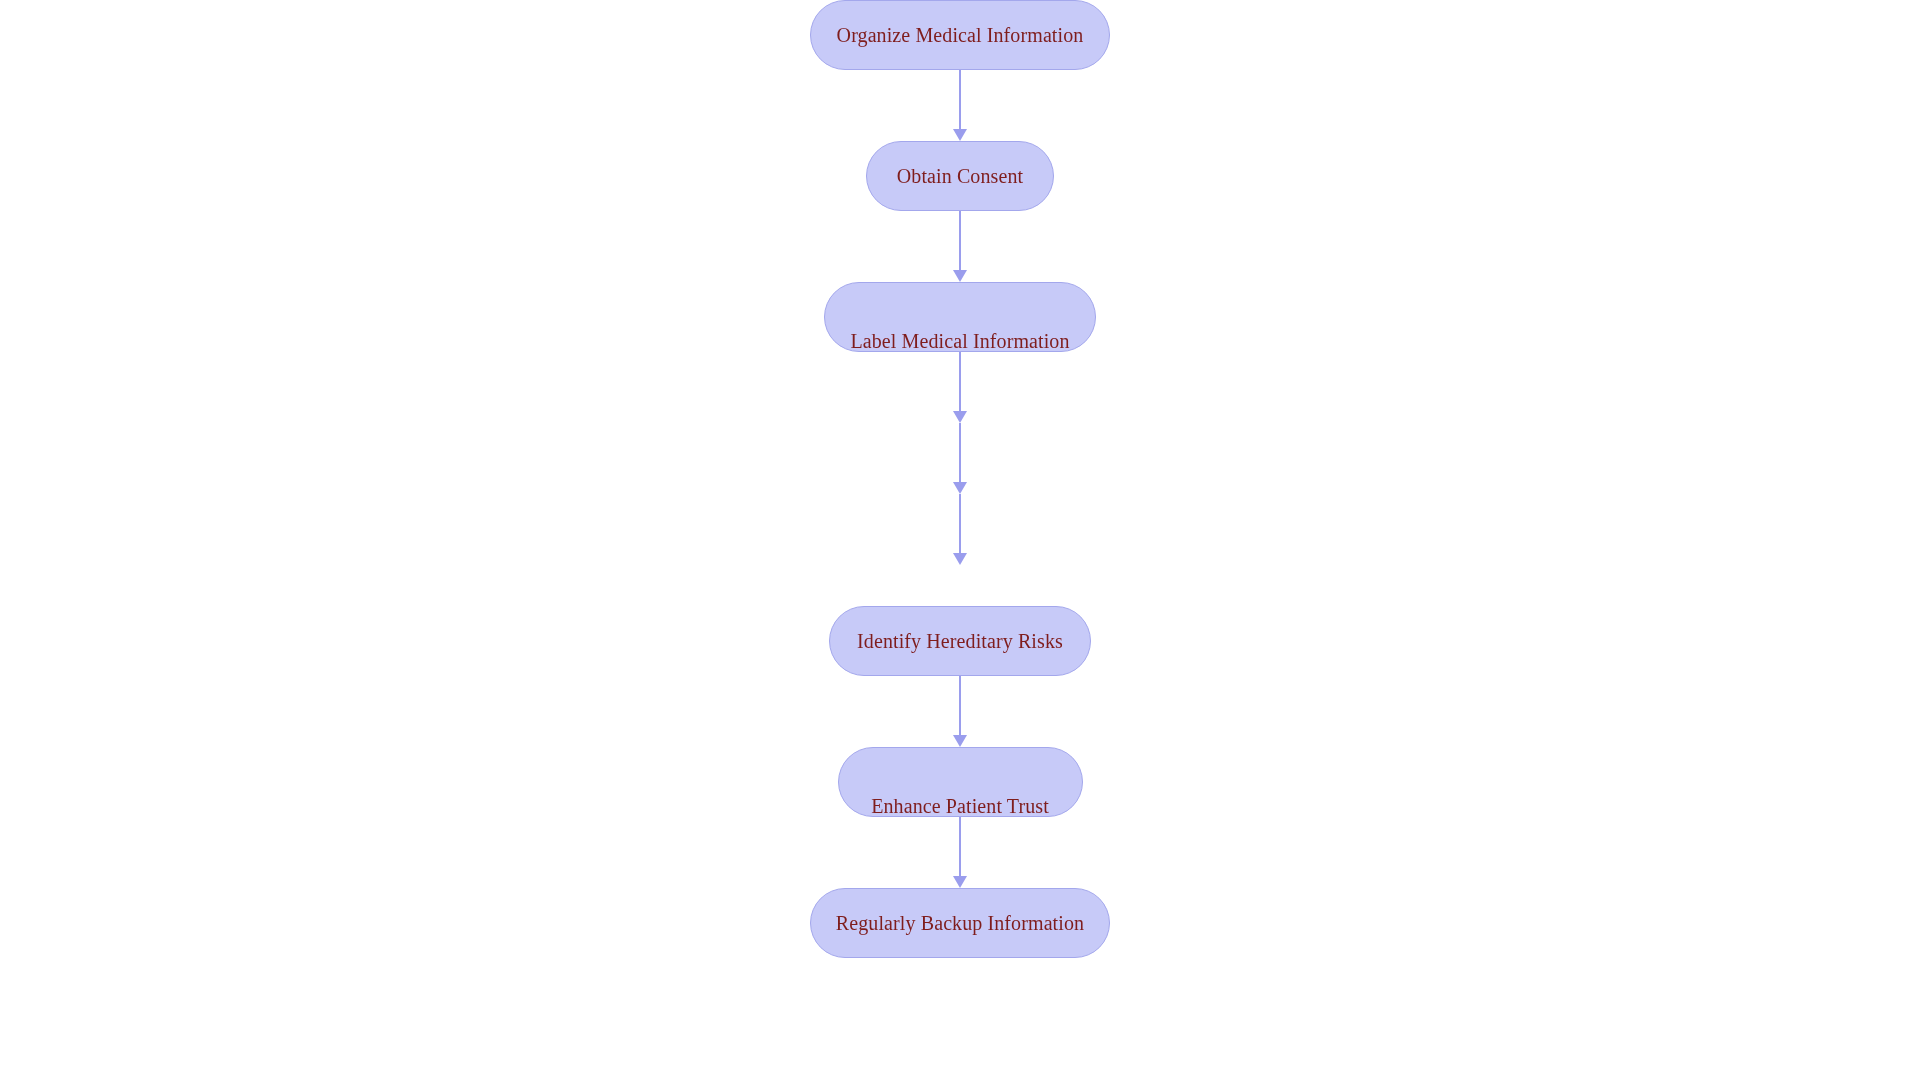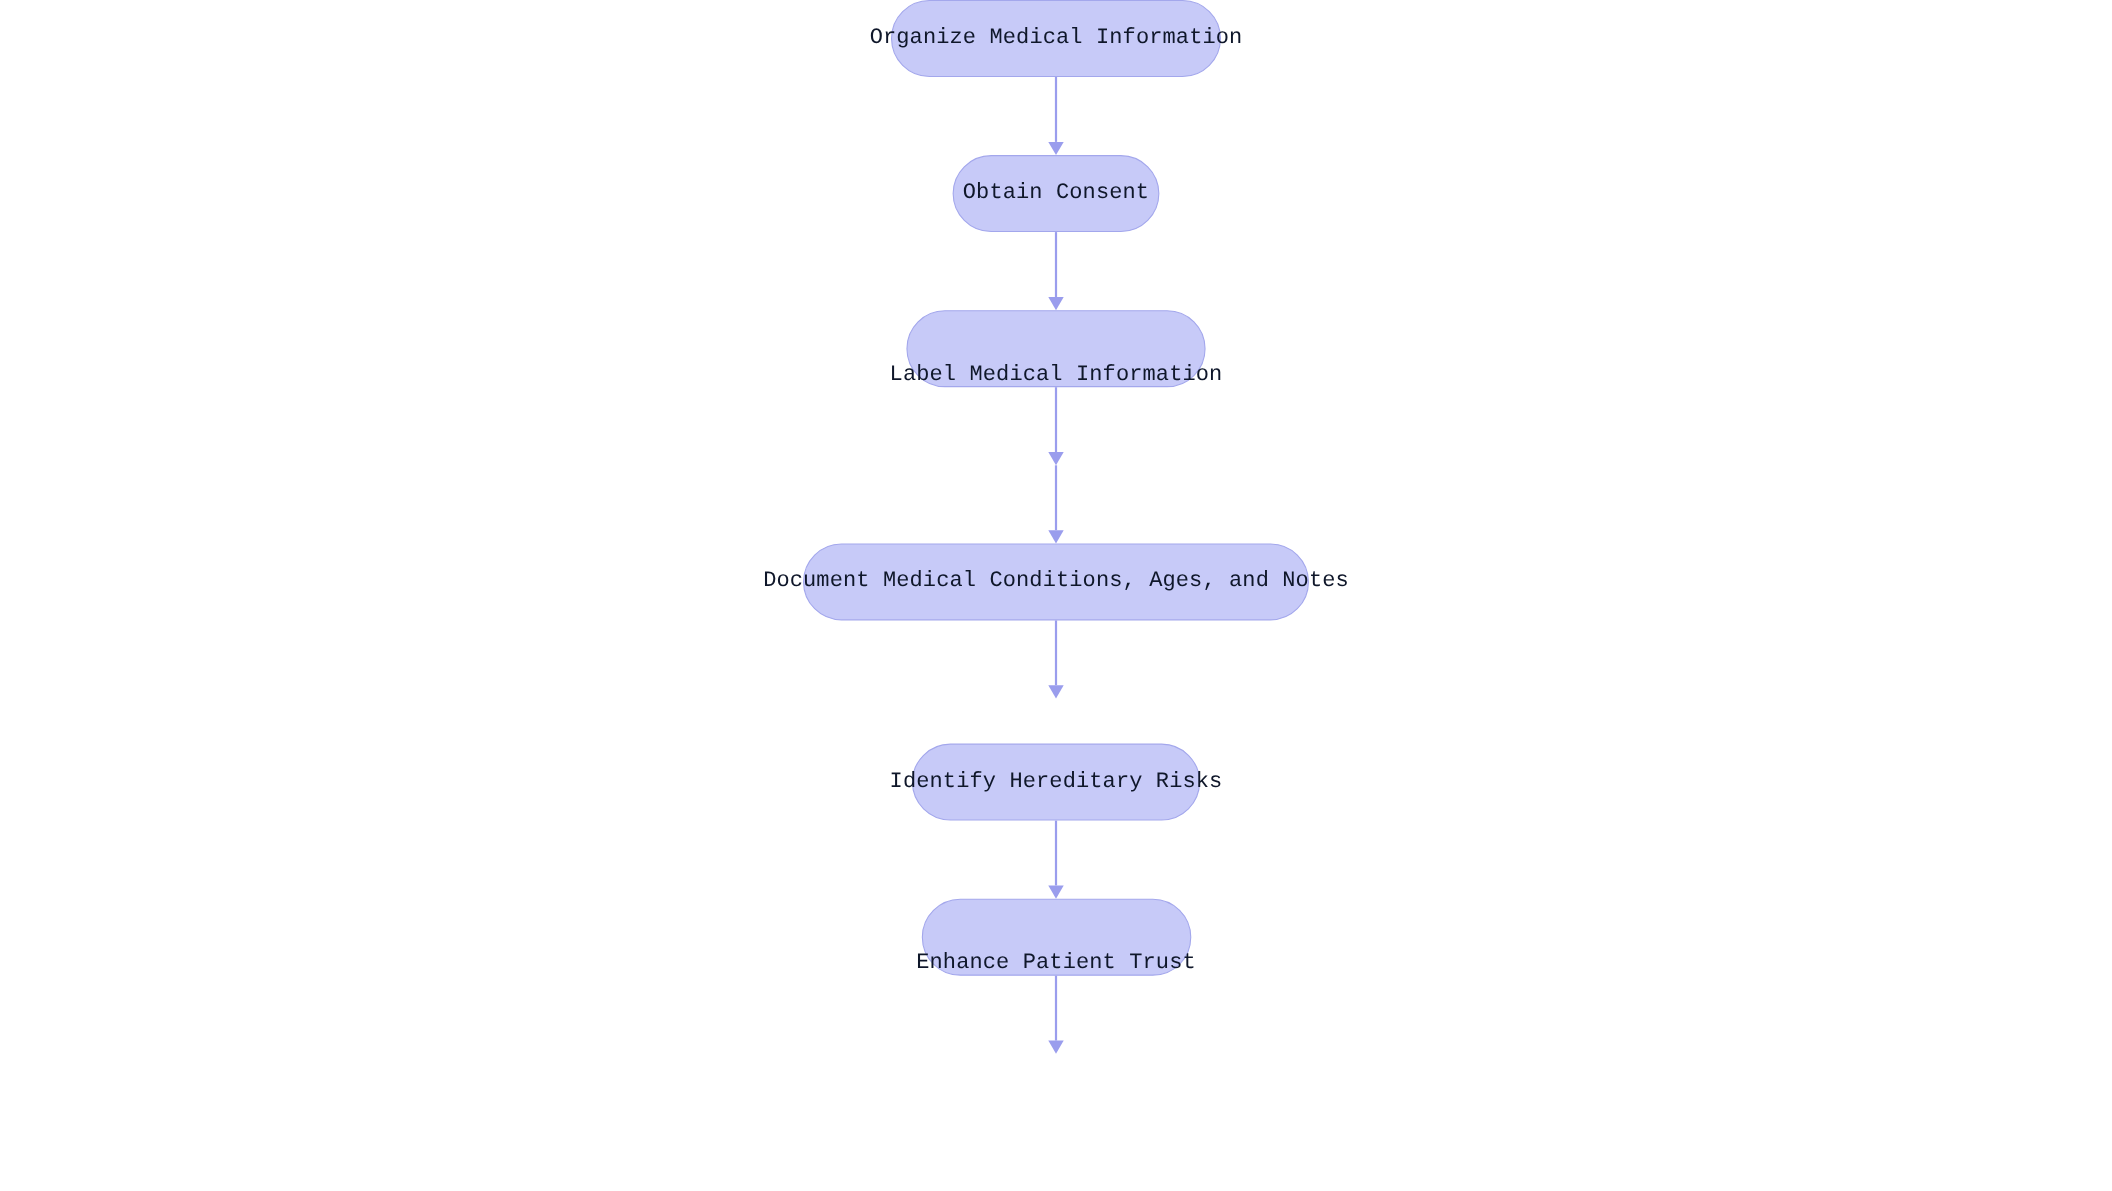--- a/index.html
+++ b/index.html
@@ -40,24 +40,24 @@
     background: #c7caf8;
     border: 1.5px solid #a3a7ec;
     display: flex;
     align-items: center;
     justify-content: center;
     position: relative;
     flex: 0 0 auto;
   }
 
   .node-label {
-    font-family: Liberation Mono, monospace;
+    font-family: Liberation Serif, serif;
     font-size: 20px;
     line-height: 1;
-    color: #0f172a;
+    color: #7f1d1d;
     white-space: nowrap;
     letter-spacing: 0.1px;
   }
 
   
   .connector {
     position: relative;
     width: 20px;
     height: 71px;
     flex: 0 0 auto;
@@ -114,35 +114,35 @@
         <span class="node-label">Label Medical Information</span>
       </div>
       <div class="connector">
         <div class="stem"></div>
         <div class="head"></div>
       </div>
       <div class="connector">
         <div class="stem"></div>
         <div class="head"></div>
       </div>
-      <div class="node w-460">
-        <span class="node-label">Document Medical Conditions, Ages, and Notes</span>
-      </div>
       <div class="connector">
         <div class="stem"></div>
         <div class="head"></div>
       </div>
       <div class="node w-262">
         <span class="node-label">Identify Hereditary Risks</span>
       </div>
       <div class="connector">
         <div class="stem"></div>
         <div class="head"></div>
       </div>
       <div class="node w-245">
         <span class="node-label">Enhance Patient Trust</span>
       </div>
       <div class="connector">
         <div class="stem"></div>
         <div class="head"></div>
       </div>
+      <div class="node w-300">
+        <span class="node-label">Regularly Backup Information</span>
+      </div>
     </div>
 </div>
 
 </body></html>

